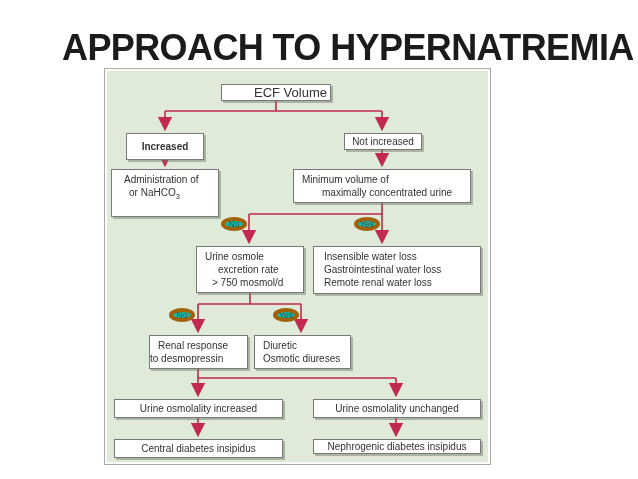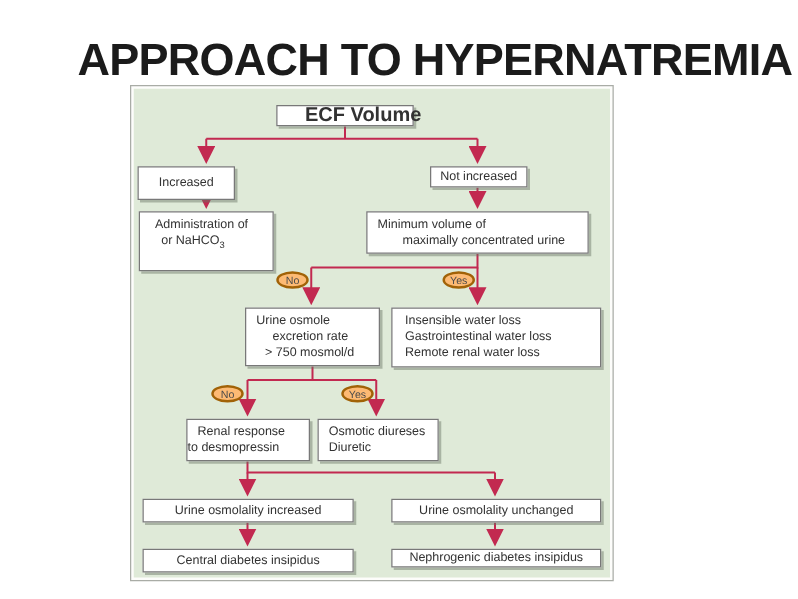--- a/index.html
+++ b/index.html
@@ -24,41 +24,41 @@
   .wires{position:absolute;left:0;top:0;width:387px;height:397px;pointer-events:none;}
   .wires line,.wires path{stroke:var(--connector);stroke-width:1.6;fill:none;}
   #ah path{fill:var(--connector);stroke:none;}
   .box{position:absolute;box-sizing:border-box;background:var(--box-background);
        border:1px solid var(--box-border);
        box-shadow:2px 2px 0 rgba(105,115,100,0.45);
        color:var(--box-text);font-size:10px;line-height:13px;}
   .ctr{display:flex;align-items:center;justify-content:center;text-align:center;
        padding:0 2px;white-space:nowrap;}
   .ml{padding-top:3px;}
-  .b-ecf{left:116px;top:15px;width:110px;height:17px;font-weight:bold;font-size:16px;padding-left:31px;}
-  .b-inc{left:5px;top:64px;width:78px;height:27px;}
+  .b-ecf{left:116px;top:15px;width:110px;height:17px;font-weight:normal;font-size:13px;padding-left:31px;}
+  .b-inc{left:21px;top:64px;width:78px;height:27px;font-weight:bold;}
   .b-ninc{left:239px;top:64px;width:78px;height:17px;}
   .b-admin{left:6px;top:100px;width:108px;height:48px;}
   .b-admin .l0{padding-left:12px;} .b-admin .l1{padding-left:22px;} .b-admin .l2{padding-left:17px;}
   .b-minvol{left:188px;top:100px;width:178px;height:34px;}
   .b-minvol .l0{padding-left:8px;} .b-minvol .l1{padding-left:28px;}
   .b-uosm{left:91px;top:177px;width:108px;height:47px;}
   .b-uosm .l0{padding-left:8px;} .b-uosm .l1{padding-left:21px;} .b-uosm .l2{padding-left:15px;}
   .b-insens{left:208px;top:177px;width:168px;height:48px;}
   .b-insens .ln{padding-left:10px;}
   .b-renal{left:44px;top:266px;width:99px;height:34px;}
   .b-renal .l0{padding-left:8px;} .b-renal .l1{}
   .b-diur{left:149px;top:266px;width:97px;height:34px;}
   .b-diur .ln{padding-left:8px;}
   .b-uoi{left:9px;top:330px;width:169px;height:19px;}
   .b-uou{left:208px;top:330px;width:168px;height:19px;}
   .b-cdi{left:9px;top:370px;width:169px;height:19px;}
   .b-ndi{left:208px;top:370px;width:168px;height:15px;}
   .oval{position:absolute;width:26px;height:14px;box-sizing:border-box;
-        background:#fdba74;border:2px solid #a16207;border-radius:50%;
+        background:#14b8a6;border:4px solid #a16207;border-radius:50%;
         display:flex;align-items:center;justify-content:center;
         font-size:8.5px;color:#4a4a4a;}
   .ov-no1{left:116px;top:148px;} .ov-yes1{left:249px;top:148px;}
   .ov-no2{left:64px;top:239px;}  .ov-yes2{left:168px;top:239px;}
   sub{font-size:7.5px;}
 </style>
 </head>
 <body>
 
 <div class="slide">
@@ -127,22 +127,22 @@
 
     <div class="oval ov-no2">No</div>
     <div class="oval ov-yes2">Yes</div>
 
     <div class="box ml b-renal">
       <div class="ln l0">Renal response</div>
       <div class="ln l1">to desmopressin</div>
     </div>
 
     <div class="box ml b-diur">
+      <div class="ln">Diuretic</div>
       <div class="ln">Osmotic diureses</div>
-      <div class="ln">Diuretic</div>
     </div>
 
     <div class="box ctr b-uoi">Urine osmolality increased</div>
 
     <div class="box ctr b-uou">Urine osmolality unchanged</div>
 
     <div class="box ctr b-cdi">Central diabetes insipidus</div>
 
     <div class="box ctr b-ndi">Nephrogenic diabetes insipidus</div>
   </div>

